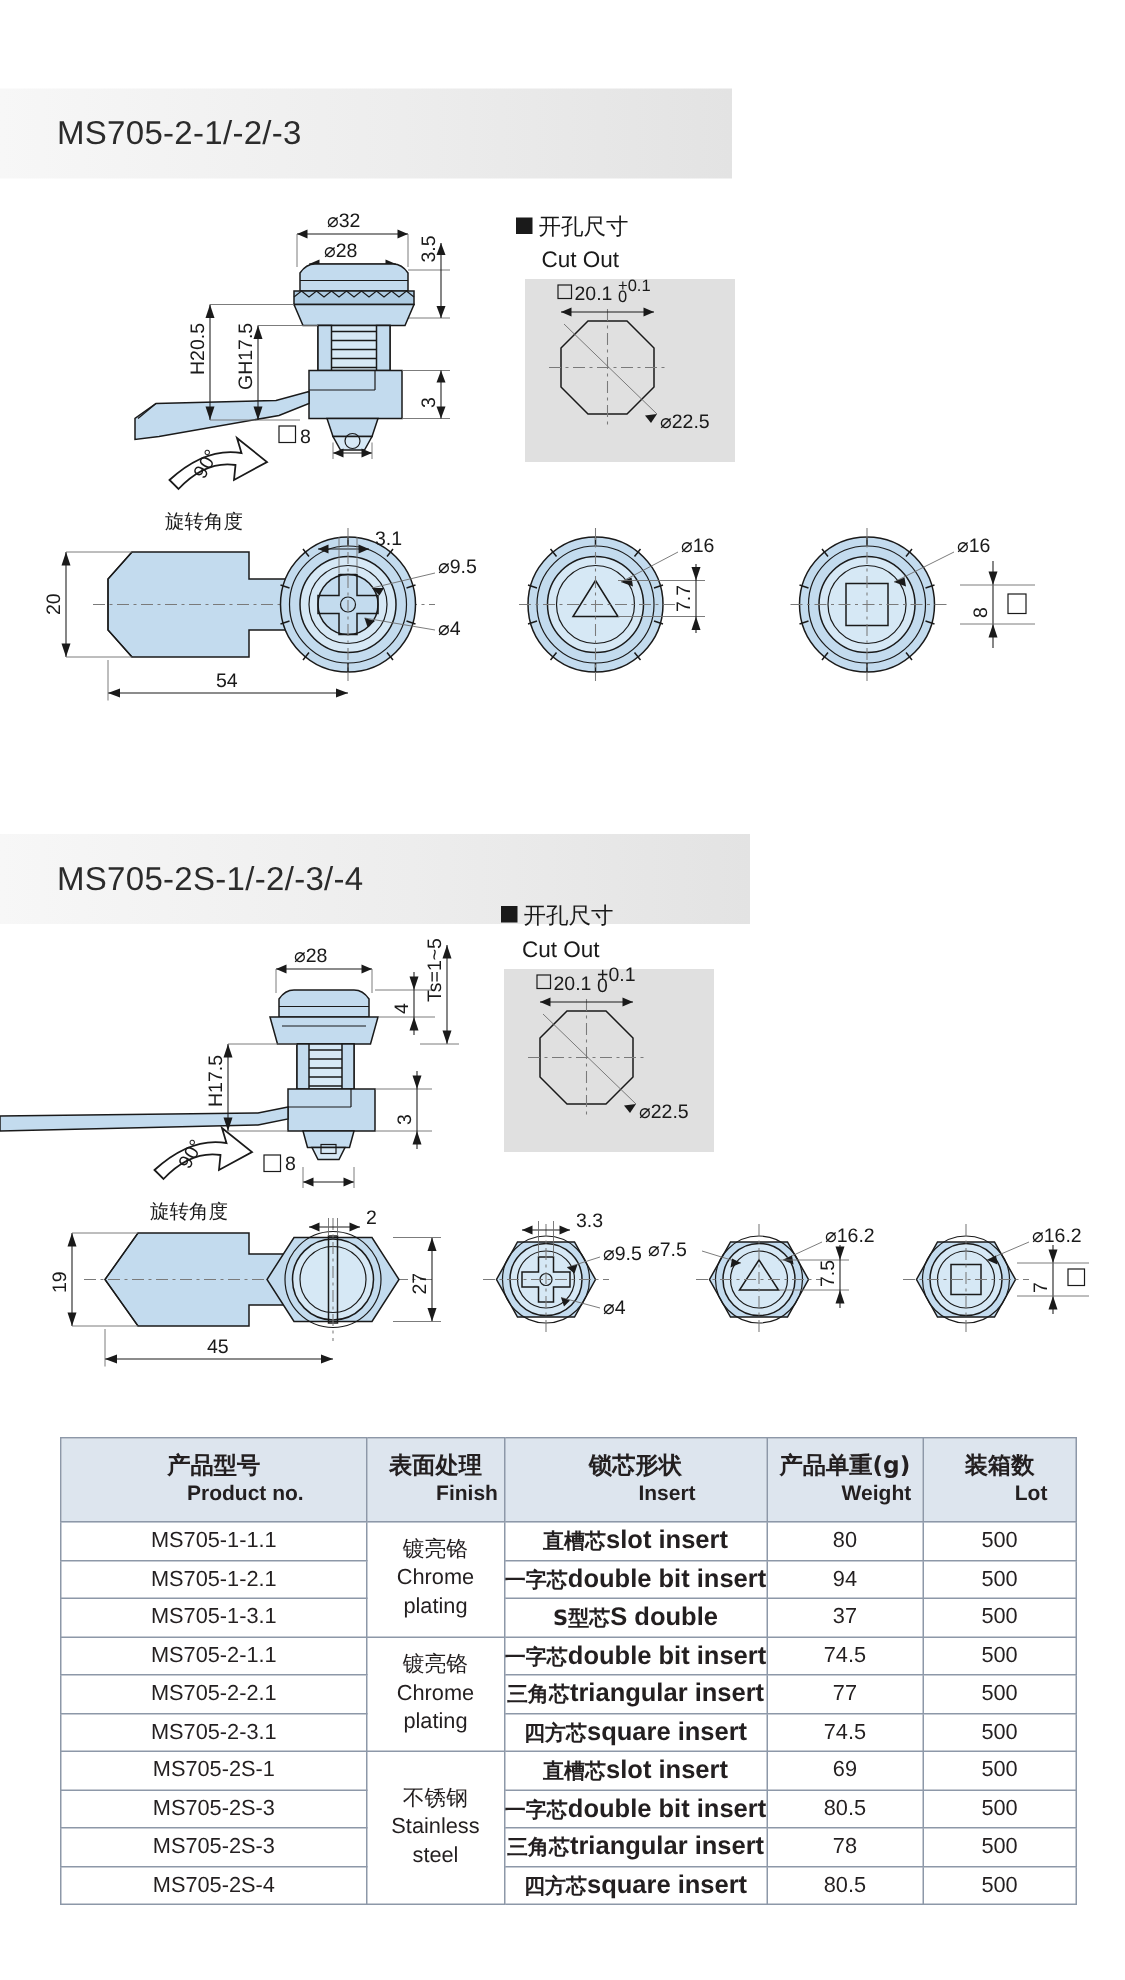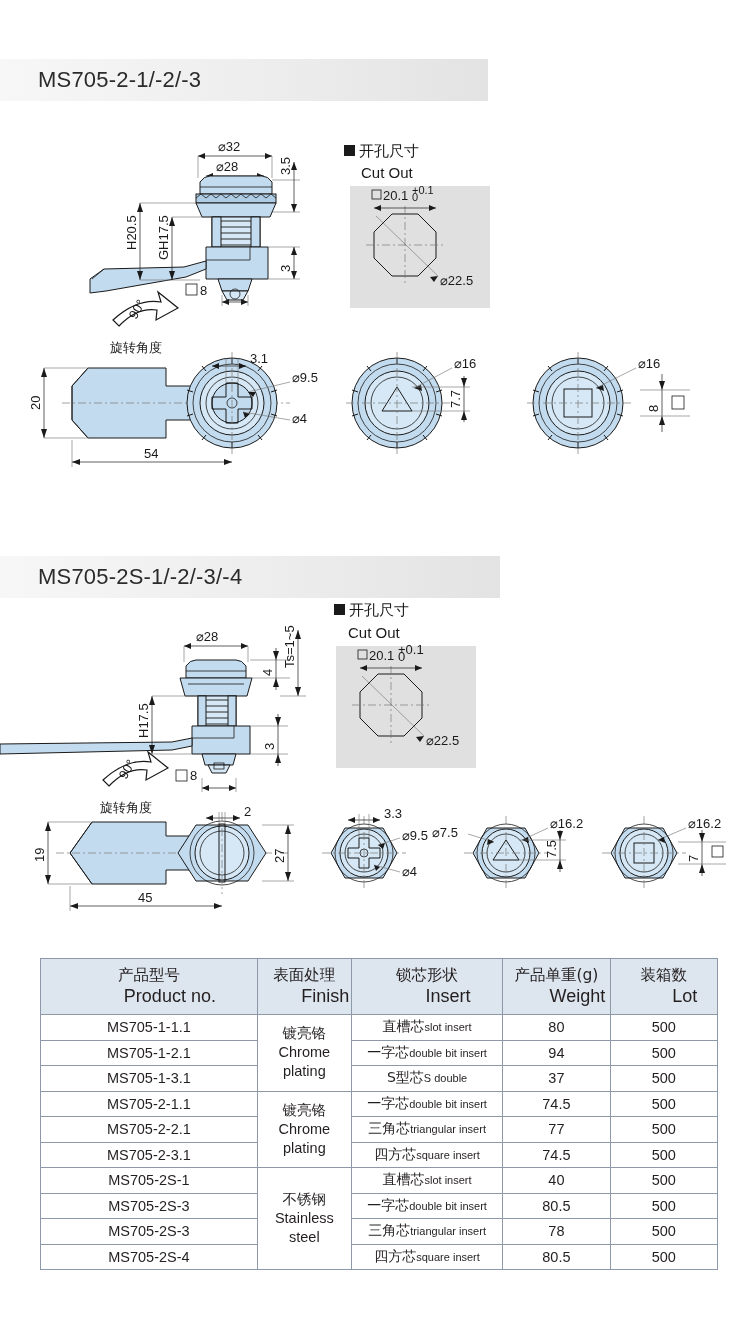--- a/index.html
+++ b/index.html
@@ -8,21 +8,21 @@
     width: 750px;
     height: 1320px;
     background: #ffffff;
     font-family: "Liberation Sans", "DejaVu Sans", sans-serif;
     color: #231f20;
     position: relative;
     overflow: hidden;
   }
   .section-banner {
     width: 488px;
-    height: 42px;
+    height: 60px;
     background: linear-gradient(to right, #f7f7f7 0%, #ededed 55%, #e3e3e3 100%);
     display: flex;
     align-items: center;
     position: absolute;
   }
   .section-banner .title {
     font-size: 22px;
     letter-spacing: 0.2px;
     color: #2b2b2b;
     padding-left: 38px;
@@ -68,44 +68,45 @@
   }
   #spec-table th, #spec-table td {
     border: 1px solid #8d98a8;
     text-align: center;
     vertical-align: middle;
     padding: 0;
   }
   #spec-table thead th {
     background: #dde5ee;
     height: 56px;
-    font-weight: 400;
+    font-weight: 700;
     line-height: 1.25;
     font-size: 15px;
   }
   #spec-table thead th .cnh { display: block; font-family: "DejaVu Sans", sans-serif; font-size: 15.5px; }
-  #spec-table thead th .enh { display: block; font-size: 18px; margin-left: 42px; }
+  #spec-table thead th .enh { display: block; font-size: 14px; margin-left: 42px; }
   #spec-table tbody td { height: 25.5px; }
   .col-model  { width: 212px; }
   .col-finish { width: 92px; }
   .col-insert { width: 148px; }
   .col-weight { width: 105px; }
   .col-lot    { width: 105px; }
   .finish-cell { line-height: 1.3; font-size: 14.5px; }
   .finish-cell .cnf { font-family: "DejaVu Sans", sans-serif; display: block; }
   .insert-cell {
     text-align: left;
     padding-left: 6px;
     white-space: nowrap;
   }
   .insert-cell .ins-cn {
     font-family: "DejaVu Sans", sans-serif;
     font-size: 14px;
-  }
-  .insert-cell .ins-en { font-size: 11px; }
+    font-weight: bold;
+  }
+  .insert-cell .ins-en { font-size: 17px; font-weight: bold; }
 </style>
 </head>
 <body>
 
 <div class="section-banner" id="banner1">
   <span class="title">MS705-2-1/-2/-3</span>
 </div>
 
 <div class="drawing" id="draw1" style="left:0px; top:120px; width:688px; height:370px;">
 <svg width="750" height="370" viewBox="0 0 750 370">
@@ -595,21 +596,21 @@
       <tr>
         <td class="col-model">MS705-2-3.1</td>
         <td class="col-insert insert-cell"><span class="ins-cn">四方芯</span><span class="ins-en">square insert</span></td>
         <td class="col-weight">74.5</td>
         <td class="col-lot">500</td>
       </tr>
       <tr>
         <td class="col-model">MS705-2S-1</td>
         <td class="col-finish finish-cell" rowspan="4"><span class="cnf">不锈钢</span>Stainless<br>steel</td>
         <td class="col-insert insert-cell"><span class="ins-cn">直槽芯</span><span class="ins-en">slot insert</span></td>
-        <td class="col-weight">40</td>
+        <td class="col-weight">69</td>
         <td class="col-lot">500</td>
       </tr>
       <tr>
         <td class="col-model">MS705-2S-3</td>
         <td class="col-insert insert-cell"><span class="ins-cn">一字芯</span><span class="ins-en">double bit insert</span></td>
         <td class="col-weight">80.5</td>
         <td class="col-lot">500</td>
       </tr>
       <tr>
         <td class="col-model">MS705-2S-3</td>

